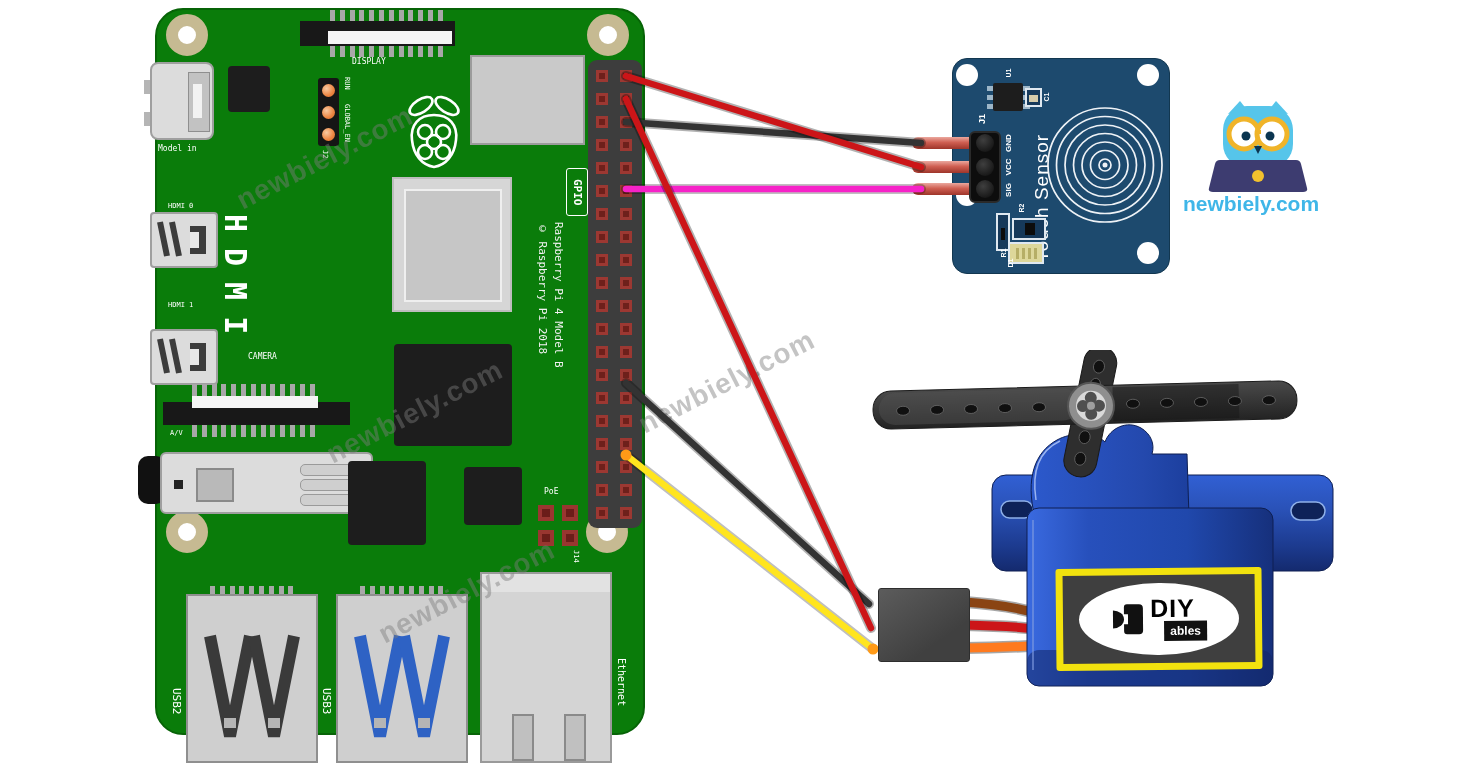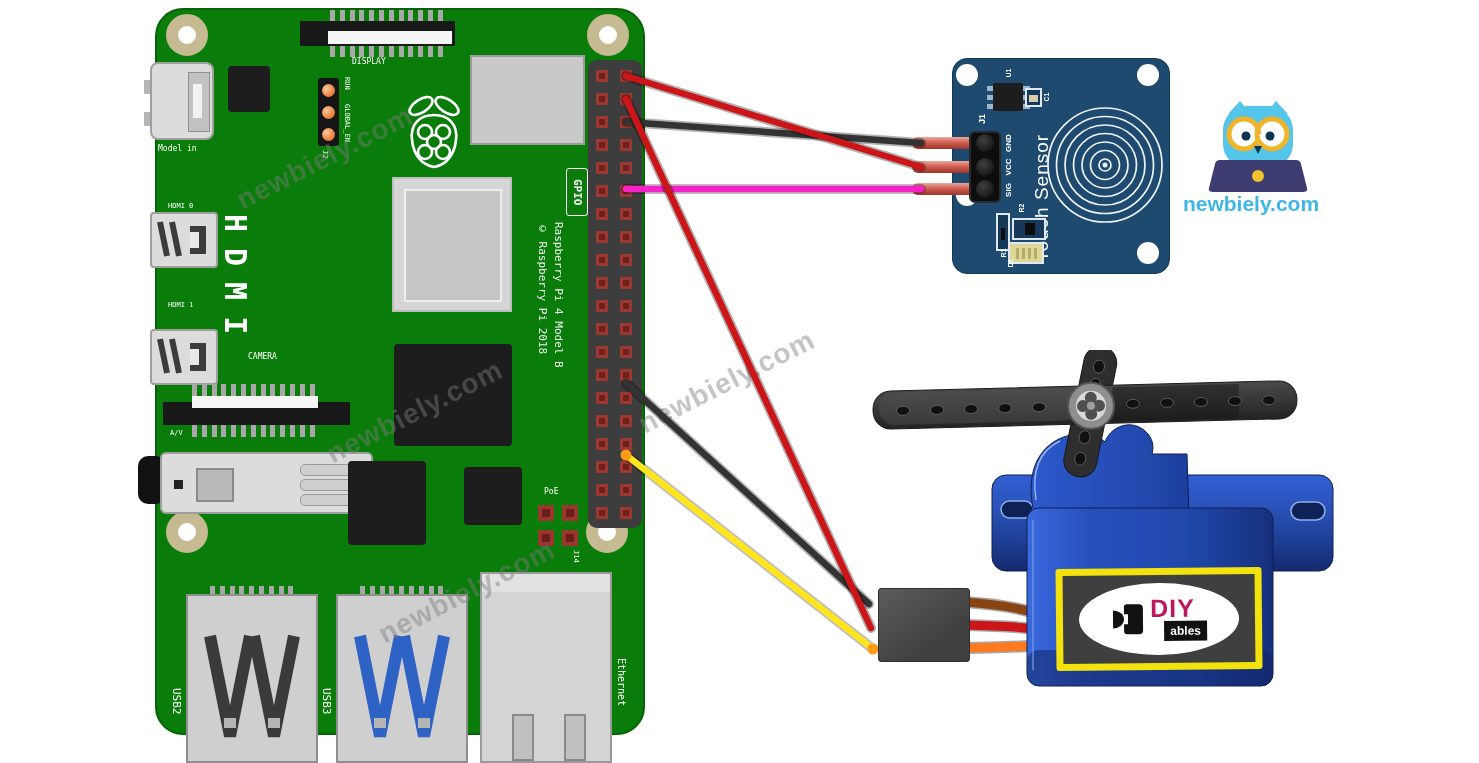--- a/index.html
+++ b/index.html
@@ -27,21 +27,21 @@
   .s-comp{border:2px solid #dfe8f0;background:#16395a;box-sizing:border-box;}
   .pin-rod{height:12px;border-radius:6px 0 0 6px;background:linear-gradient(180deg,#eba89e,#cf5f52 45%,#9e352a);}
   .hdr-pin{width:18px;height:18px;border-radius:50%;background:radial-gradient(circle at 40% 35%,#3f3f3f,#0a0a0a);}
   
   .wm{font-family:"Liberation Sans",sans-serif;font-size:28px;font-weight:bold;color:rgba(125,125,125,.45);
       transform:rotate(-27deg);letter-spacing:1px;white-space:nowrap;}
   
   #servo-label{left:1056px;top:568px;width:206px;height:102px;background:#3f3f3f;border:7px solid #f2e20e;
       box-sizing:border-box;border-radius:3px;transform:rotate(-0.6deg);display:flex;align-items:center;justify-content:center;}
   #servo-label .oval{width:160px;height:72px;background:#fff;border-radius:50%;display:flex;align-items:center;justify-content:center;gap:3px;}
-  .brand-top{font-family:"Liberation Sans",sans-serif;font-weight:800;font-size:25px;color:#be185d;line-height:.9;letter-spacing:1px;}
+  .brand-top{font-family:"Liberation Sans",sans-serif;font-weight:800;font-size:25px;color:#000000;line-height:.9;letter-spacing:1px;}
   .brand-bottom{font-family:"Liberation Sans",sans-serif;font-weight:bold;font-size:12px;color:#fff;background:#111;
       padding:3px 6px;display:inline-block;margin:-2px 0 0 14px;}
   
   #logo-text{left:1180px;top:192px;width:142px;text-align:center;font-family:"Liberation Sans",sans-serif;
       font-weight:bold;font-size:21px;color:#3fb6e8;}
   #connector-block{left:878px;top:588px;width:92px;height:74px;background:linear-gradient(145deg,#5c5c5c,#404040 70%);
       border:1px solid #2e2e2e;border-radius:3px;box-sizing:border-box;}
   svg{display:block;}
 </style>
 </head>

